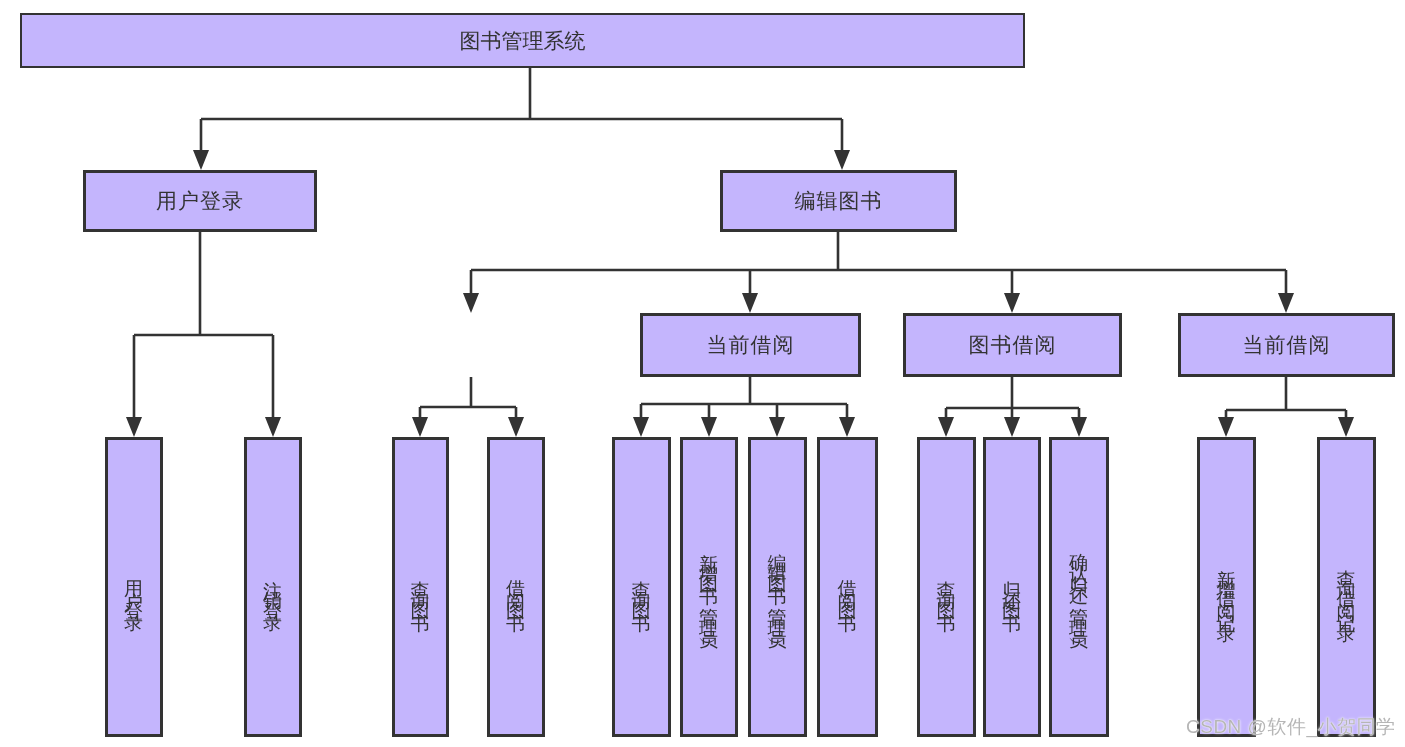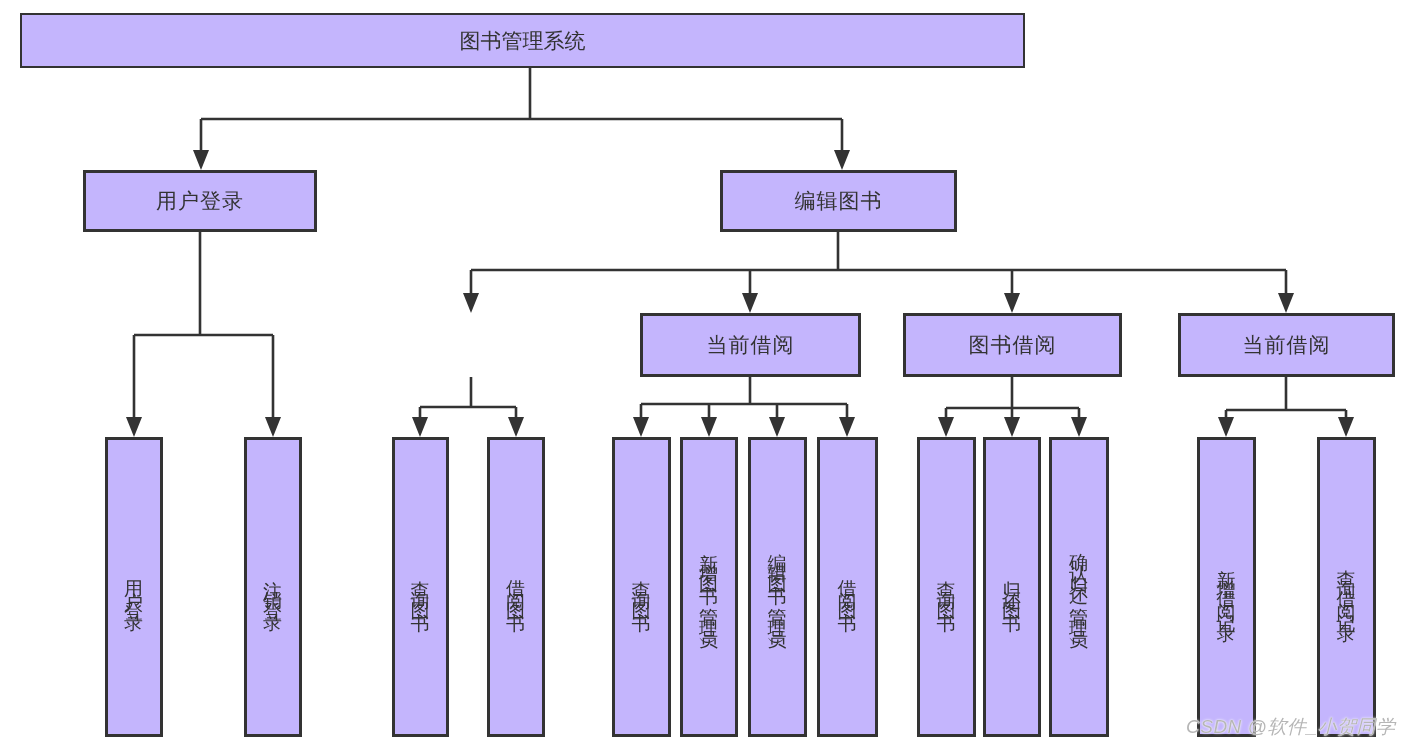--- a/index.html
+++ b/index.html
@@ -27,21 +27,20 @@
     text-orientation:mixed;
     letter-spacing:11px;
     line-height:1;
   }
   .watermark{
     position:absolute;z-index:5;left:1186px;top:714px;
     font-size:19px;letter-spacing:.5px;
     color:var(--wm,#b6b6b6);
     text-shadow:0 0 3px #ffffff,0 0 1px #ffffff;
     white-space:nowrap;
-    font-style:italic;
   }
 </style>
 </head>
 <body style="--line: #333333; --text: #333333; --bg: #ffffff; --wm: #b6b6b6;">
 
 <div class="stage">
 
   <svg class="wires" width="1405" height="747" viewBox="0 0 1405 747">
 
     <path d="M530 68 V119 M201 119 H842 M201 119 V151 M842 119 V151"></path>

